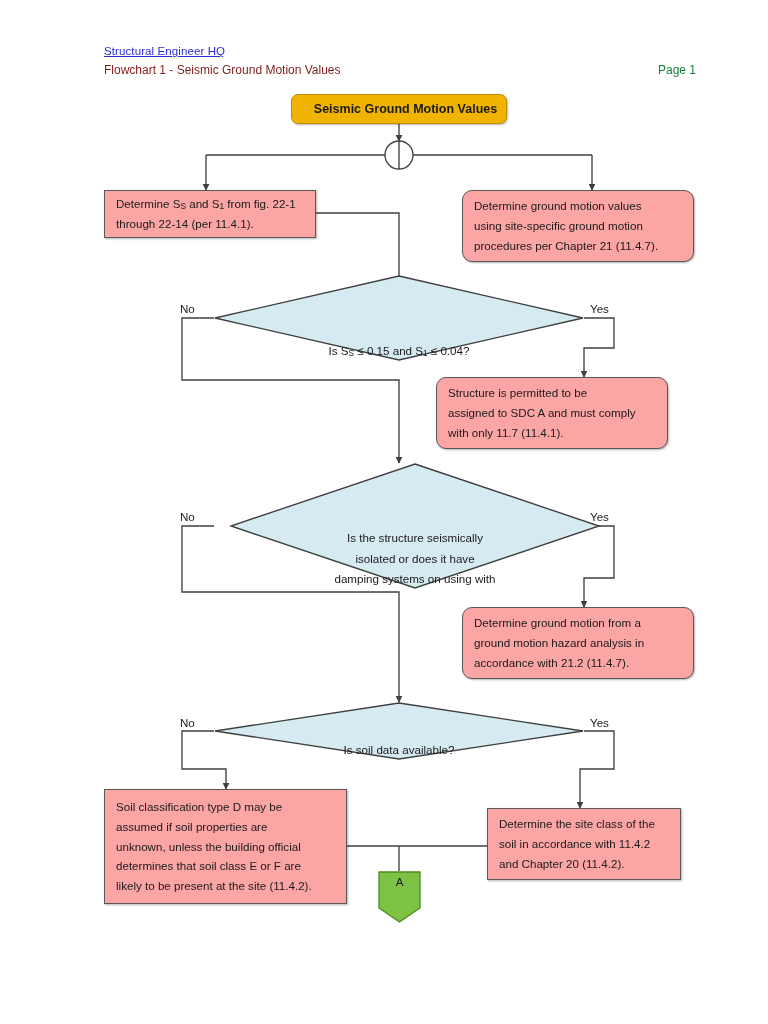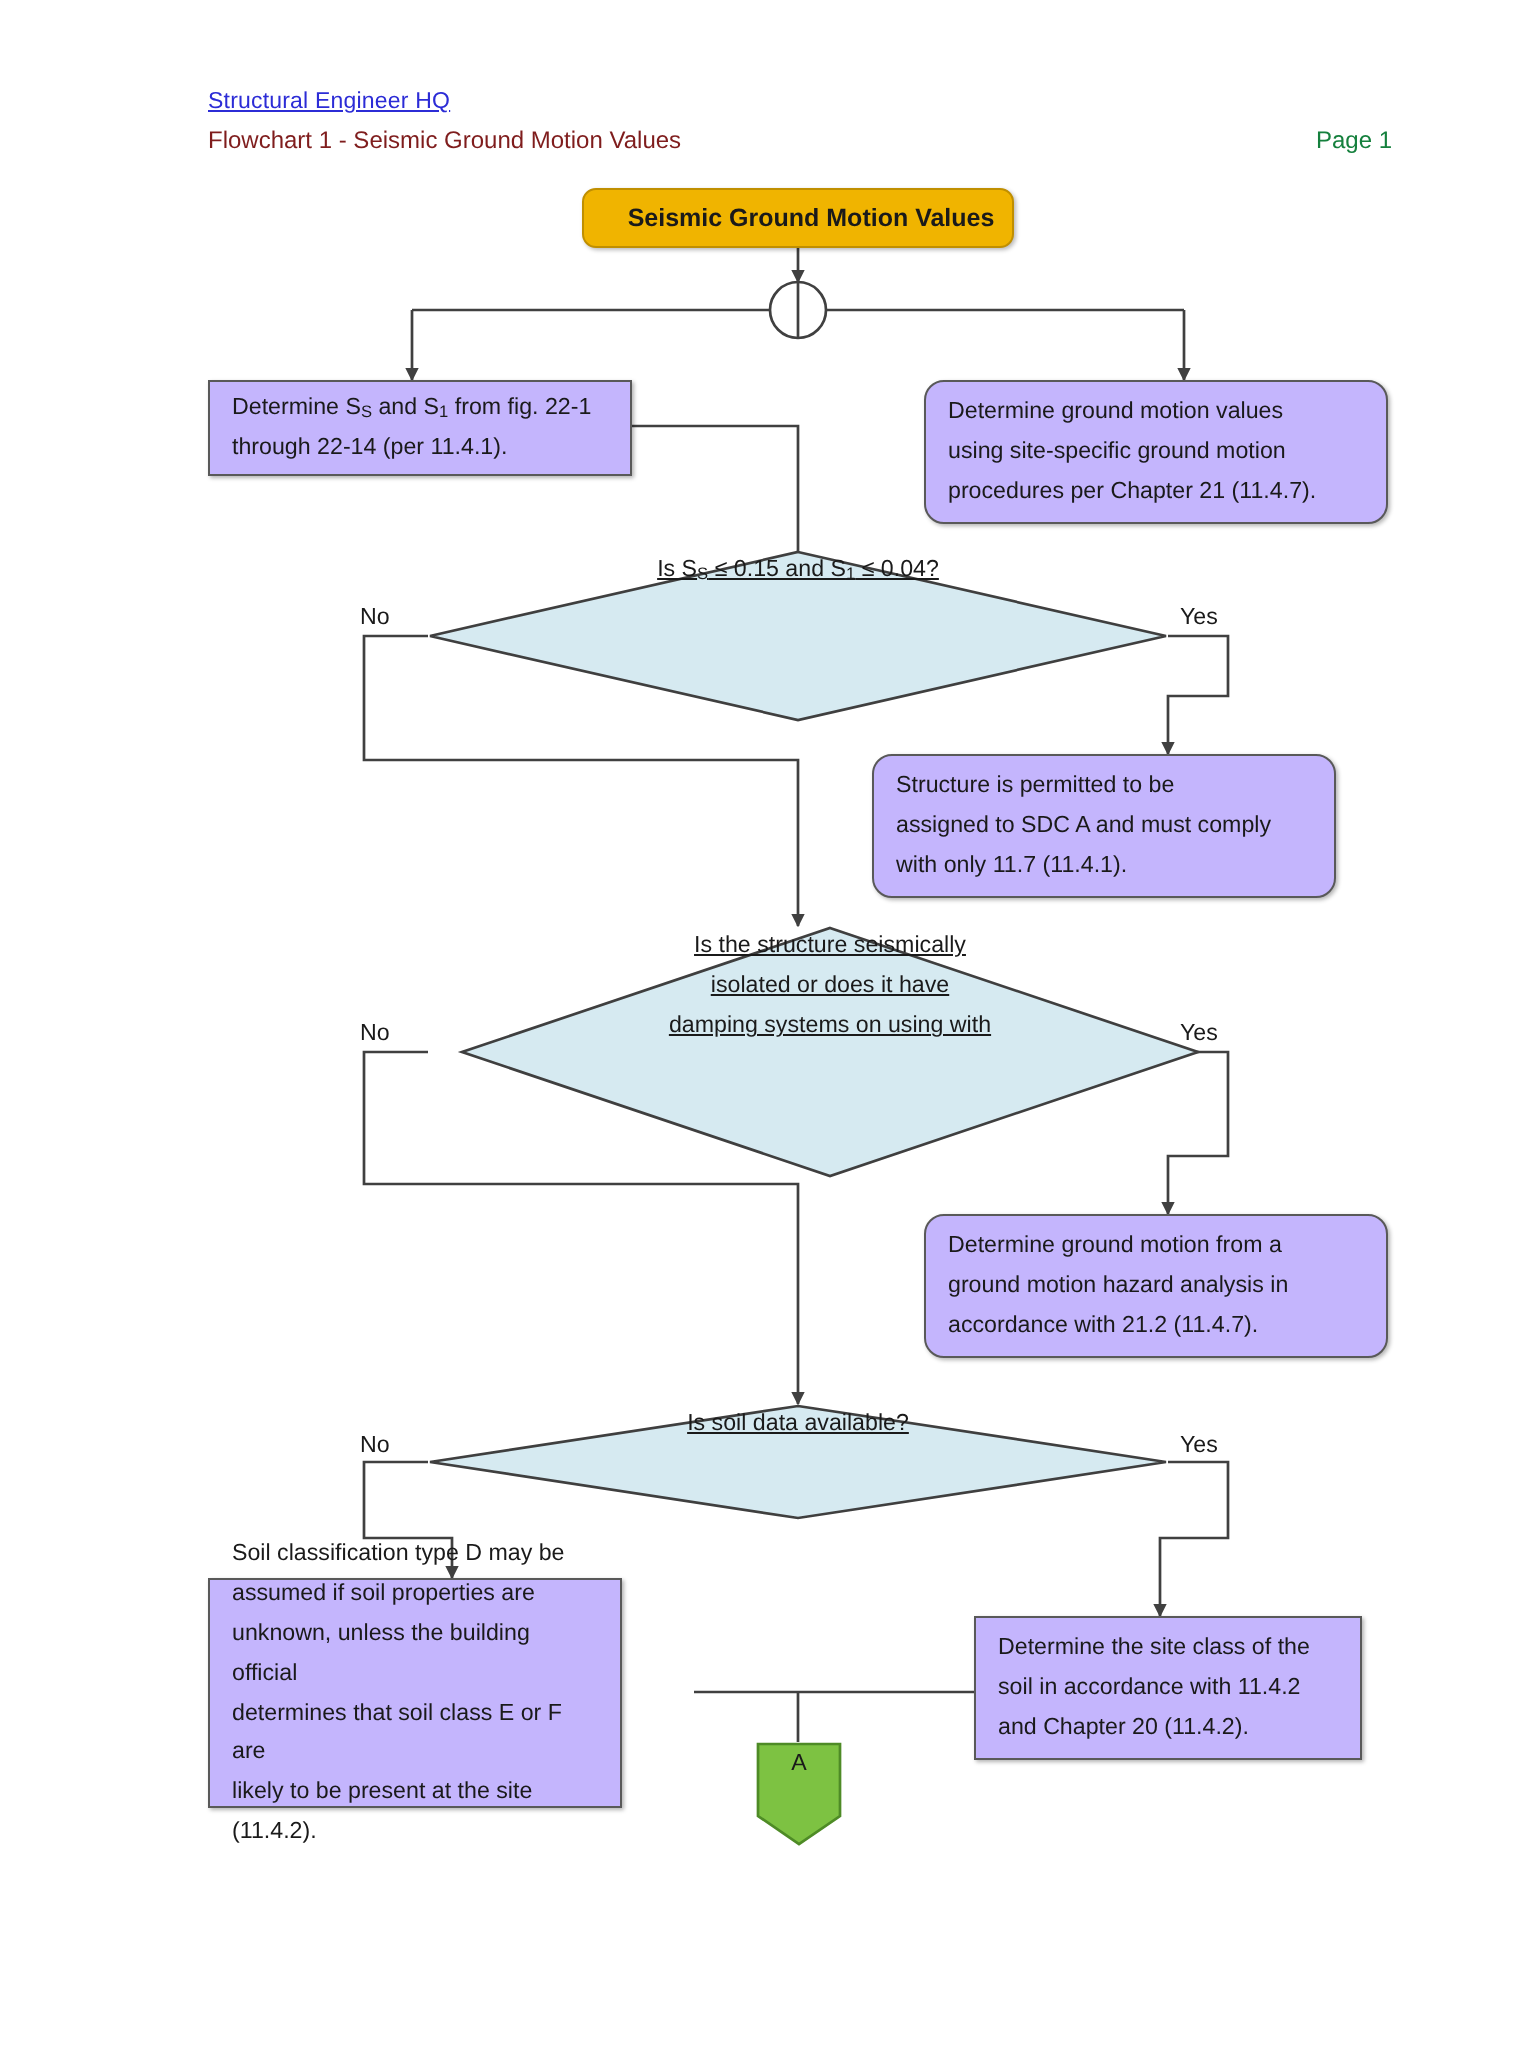--- a/index.html
+++ b/index.html
@@ -76,21 +76,21 @@
     align-items: center;
     justify-content: center;
     font-size: 12.5px;
     font-weight: bold;
     color: #1a1a1a;
     box-shadow: 1px 1px 2px rgba(0,0,0,0.28);
     padding-left: 13px;
   }
 
   .proc-box {
-    background: #c4b5fd;
+    background: #fca5a5;
     border: 1px solid #595959;
     display: flex;
     align-items: center;
     padding: 8px 10px 8px 11px;
     box-shadow: 1px 1px 2px rgba(0,0,0,0.3);
   }
   .proc-box.rounded {
     border-radius: 10px;
   }
   .proc-box .txt {
@@ -110,27 +110,26 @@
     position: absolute;
     left: 0; top: 0;
     overflow: visible;
   }
   .diamond-label {
     position: absolute;
     left: 0; top: 0;
     width: 100%;
     height: 100%;
     display: flex;
-    align-items: flex-start;
+    align-items: flex-end;
     justify-content: center;
     text-align: center;
     font-size: 11.6px;
     line-height: 1.74;
     color: #1a1a1a;
-    text-decoration: underline;
   }
   .diamond-label sub {
     font-size: 8.3px;
     vertical-align: -0.18em;
   }
 
   .branch-label {
     position: absolute;
     font-size: 11.6px;
     color: #1a1a1a;
@@ -260,21 +259,21 @@
 
   <div class="diamond-wrap" style="left:198px; top:702px; width:370px; height:58px;">
     <svg width="370" height="58" viewBox="0 0 370 58">
       <polygon points="185,1 369,29 185,57 1,29" fill="#D6EAF1" stroke="#3F3F3F" stroke-width="1.35"></polygon>
     </svg>
     <div class="diamond-label">Is soil data available?</div>
   </div>
   <div class="branch-label" style="left:164px; top:716px;">No</div>
   <div class="branch-label" style="left:574px; top:716px;">Yes</div>
 
-  <div class="node proc-box" style="left:88px; top:789px; width:207px; height:115px;">
+  <div class="node proc-box" style="left:88px; top:789px; width:243px; height:115px;">
     <div class="txt">
       <span>Soil classification type D may be</span><br>
       <span>assumed if soil properties are</span><br>
       <span>unknown, unless the building official</span><br>
       <span>determines that soil class E or F are</span><br>
       <span>likely to be present at the site (11.4.2).</span>
     </div>
   </div>
 
   <div class="node proc-box" style="left:471px; top:808px; width:194px; height:72px;">

